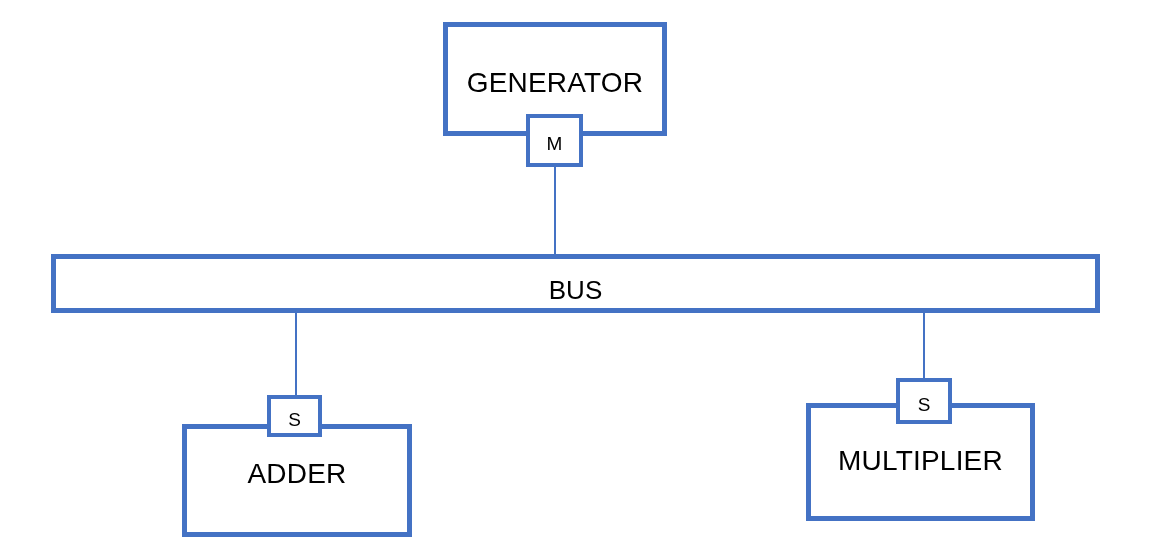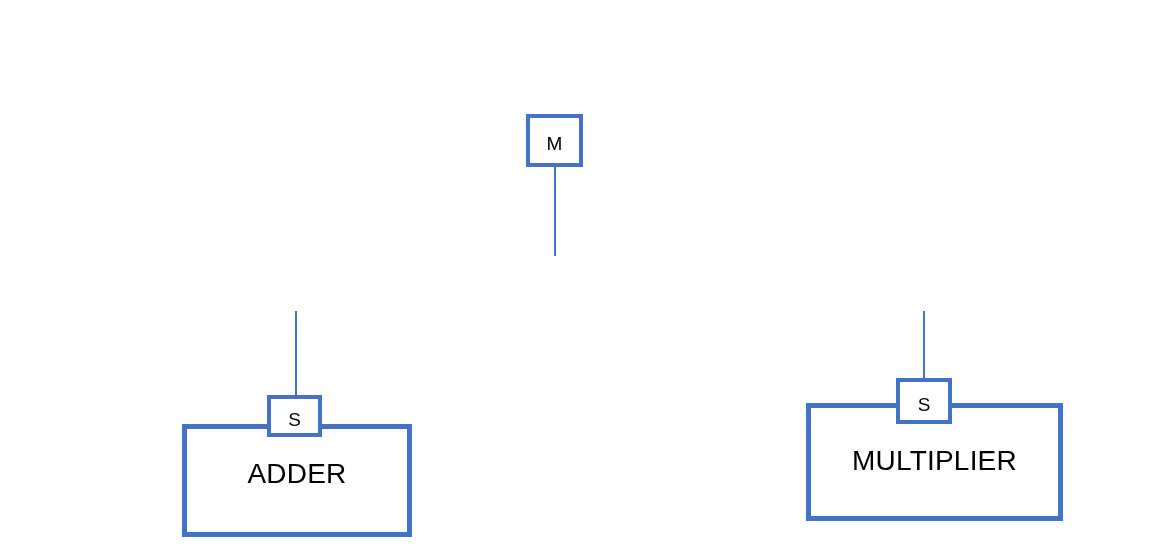--- a/index.html
+++ b/index.html
@@ -89,35 +89,41 @@
   #adder-port > .label { top: 11px; }
 
   #adder-block     { left: 182px;  top: 424px;  width: 230px;  height: 113px; padding-left: 16px; }
   #adder-block > .label { top: 31px; }
 
   #wire-multiplier { left: 923px;  top: 311px;  height: 69px;  }
 
   #multiplier-port { left: 896px;  top: 378px;  width: 56px;   height: 46px;  }
   #multiplier-port > .label { top: 13px; }
 
-  #multiplier-block{ left: 806px;  top: 403px;  width: 257px;  height: 118px; }
+  #multiplier-block{ left: 806px;  top: 403px;  width: 229px;  height: 118px; }
   #multiplier-block > .label { top: 39px; }
 </style>
 </head>
 <body>
 
 <div id="canvas">
 
+  <div class="node block" id="generator-block">
+    <span class="label">GENERATOR</span>
+  </div>
 
   <div class="node port" id="generator-port">
     <span class="label">M</span>
   </div>
 
   <div class="wire" id="wire-generator"></div>
 
+  <div class="node bus" id="bus-bar">
+    <span class="label">BUS</span>
+  </div>
 
   <div class="wire" id="wire-adder"></div>
 
   <div class="node block" id="adder-block">
     <span class="label">ADDER</span>
   </div>
 
   <div class="node port" id="adder-port">
     <span class="label">S</span>
   </div>

